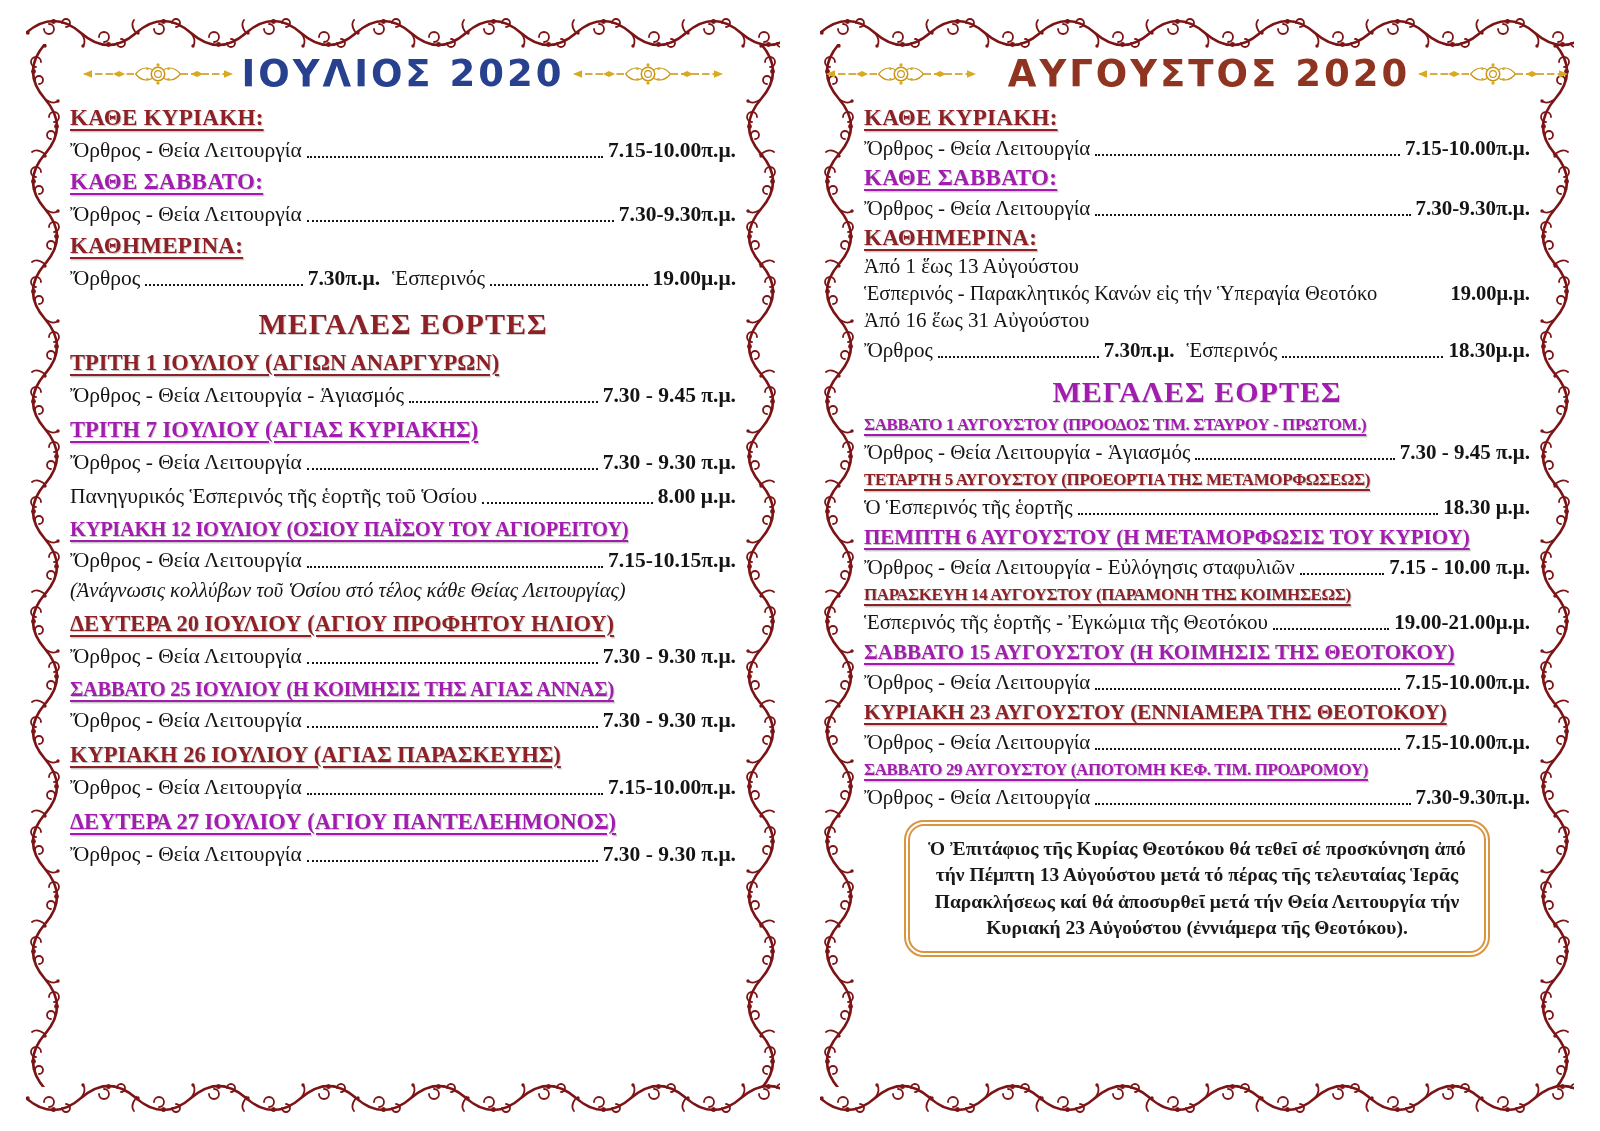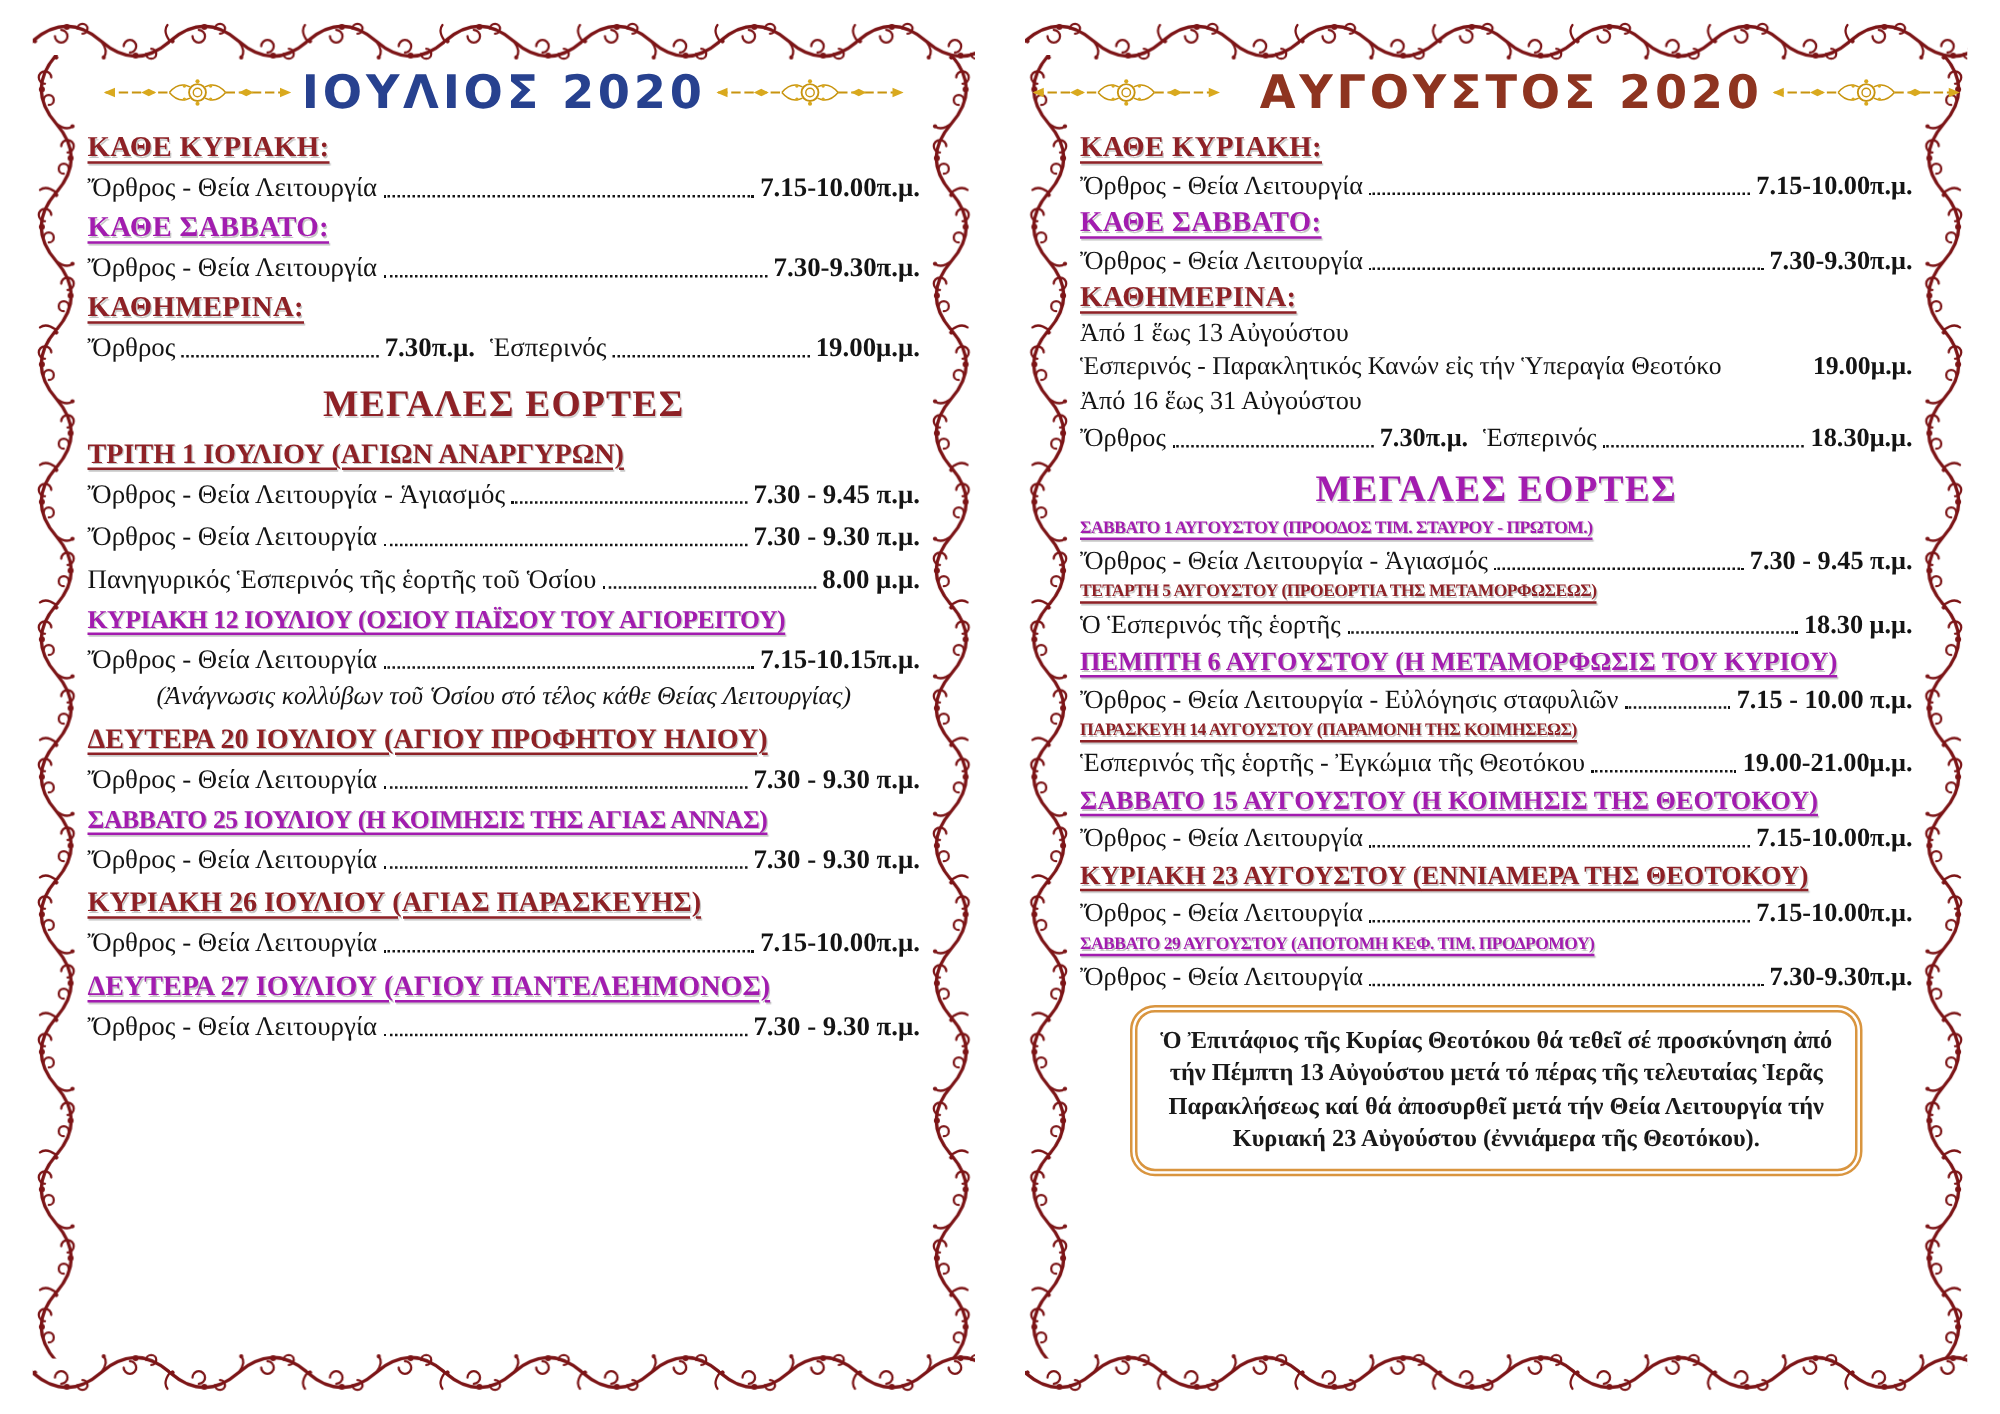--- a/index.html
+++ b/index.html
@@ -38,22 +38,22 @@
   h2.feasts-title{text-align:center;font-size:30px;font-weight:bold;letter-spacing:1px;margin:16px 0 8px 0;
                   text-shadow:1px 1.4px 0 rgba(0,0,0,.18);}
   .p-aug h2.feasts-title{margin:12px 0 6px 0;}
   .feast{margin-top:9px;}
   .p-aug .feast{margin-top:5px;}
   h3.fh{margin:0;font-size:22.5px;font-weight:bold;white-space:nowrap;
         text-decoration:underline;text-decoration-thickness:2px;text-underline-offset:4px;
         text-shadow:1px 1.4px 0 rgba(0,0,0,.22);}
   .p-aug h3.fh{font-size:21px;}
   h3.fh.long{font-size:20.5px;letter-spacing:-.3px;}
-  .p-aug h3.fh.long{font-size:14px;letter-spacing:-.4px;}
-  .fnote{text-align:center;font-style:italic;font-size:20.5px;margin:4px 0 2px 0;}
+  .p-aug h3.fh.long{font-size:17px;letter-spacing:-.4px;}
+  .fnote{font-style:italic;font-size:20.5px;margin:4px 0 2px 0;}
   
   .notebox{margin:10px auto 0 auto;width:88%;border:6px double #d9953f;border-radius:20px;
            padding:10px 18px;box-sizing:border-box;text-align:center;font-weight:bold;font-size:19.5px;
            line-height:1.35;color:#191919;}
 </style>
 </head>
 <body>
 
 <svg width="0" height="0" style="position:absolute" aria-hidden="true">
   <defs>
@@ -172,20 +172,21 @@
       <section class="feast">
         <h3 class="fh red">ΤΡΙΤΗ 1 ΙΟΥΛΙΟΥ (ΑΓΙΩΝ ΑΝΑΡΓΥΡΩΝ)</h3>
         <div class="line">
           <span class="lbl">Ὄρθρος - Θεία Λειτουργία -  Ἁγιασμός</span>
           <span class="dots"></span>
           <span class="time">7.30 - 9.45 π.μ.</span>
         </div>
       </section>
 
       <section class="feast">
+        <h3 class="fh blue">ΤΡΙΤΗ 7 ΙΟΥΛΙΟΥ (ΑΓΙΑΣ ΚΥΡΙΑΚΗΣ)</h3>
         <div class="line">
           <span class="lbl">Ὄρθρος - Θεία Λειτουργία</span>
           <span class="dots"></span>
           <span class="time">7.30 - 9.30 π.μ.</span>
         </div>
       </section>
 
       <section class="feast">
         <div class="line">
           <span class="lbl">Πανηγυρικός Ἑσπερινός τῆς ἑορτῆς τοῦ Ὁσίου</span>

